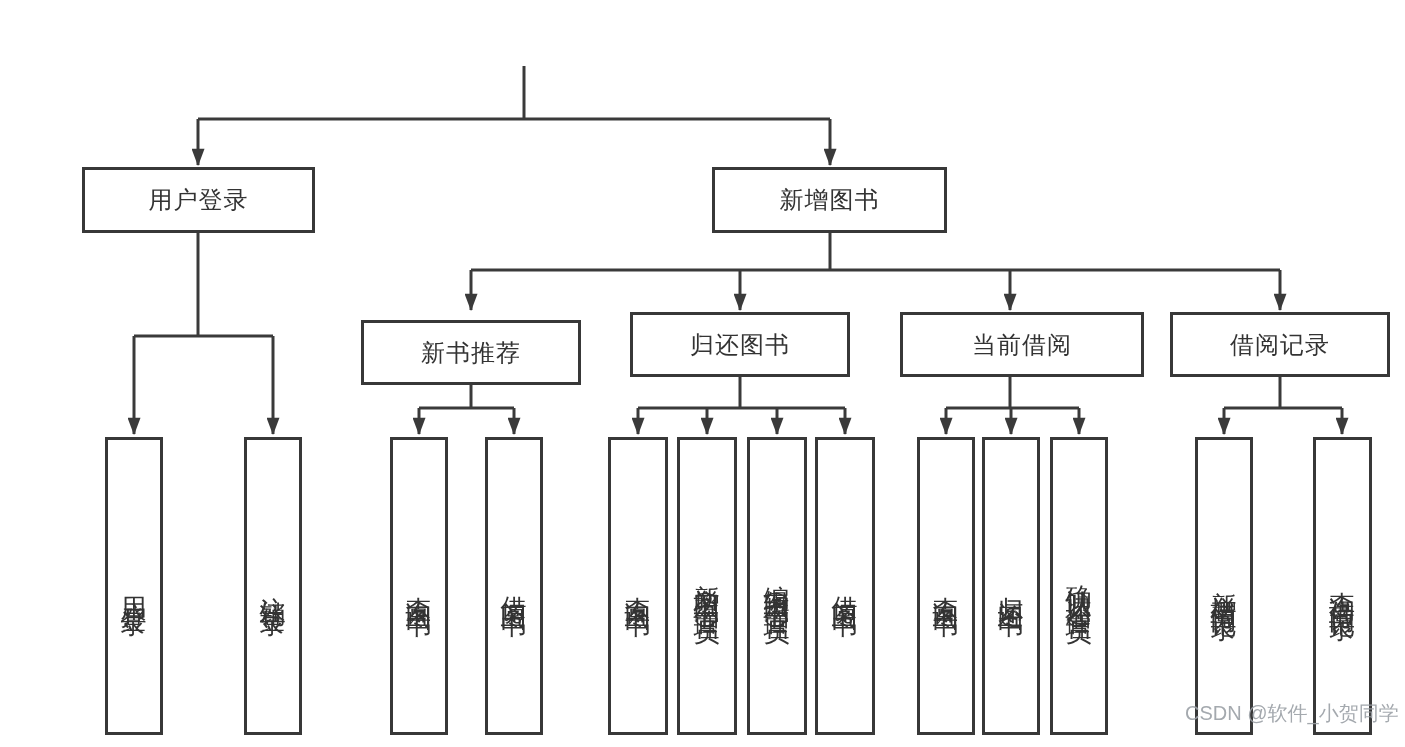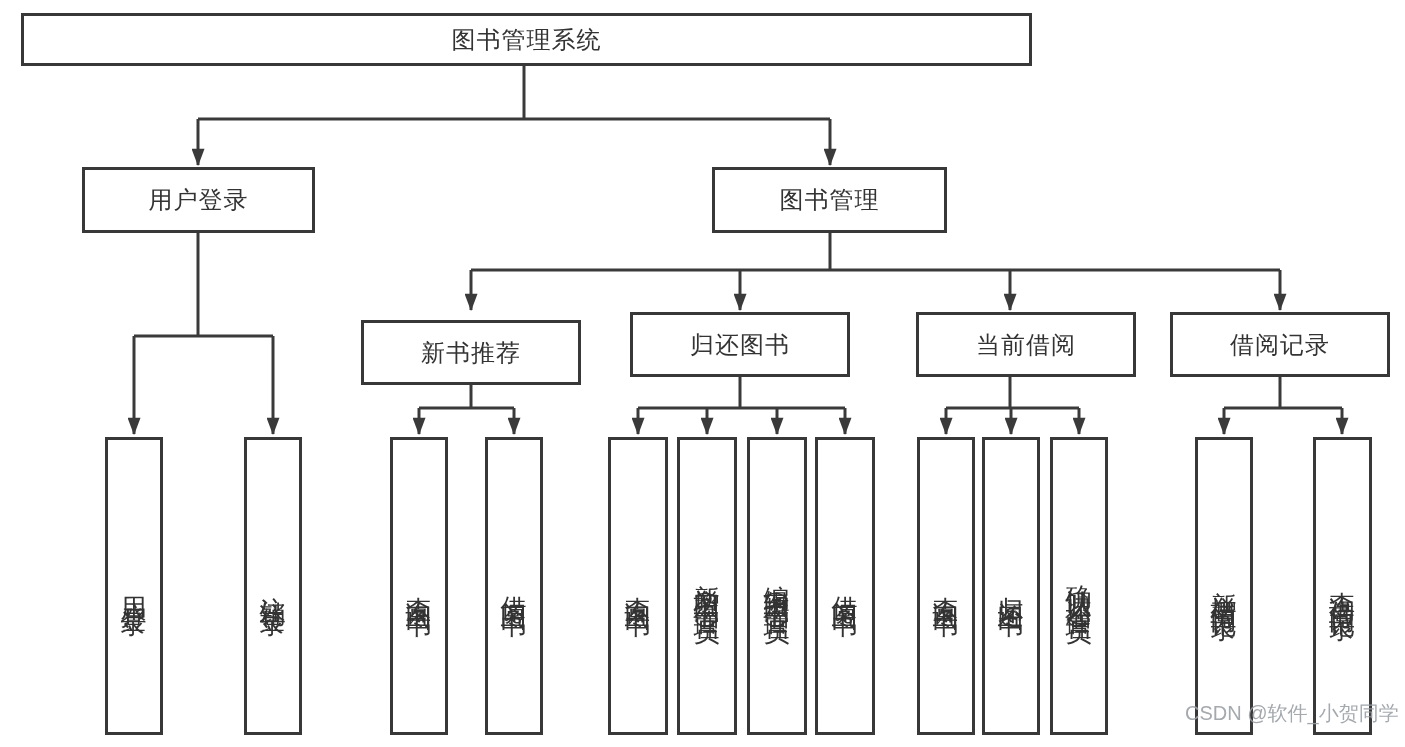--- a/index.html
+++ b/index.html
@@ -107,28 +107,27 @@
     <path class="ar" d="M946,408 V434"></path>
     <path class="ar" d="M1011,408 V434"></path>
     <path class="ar" d="M1079,408 V434"></path>
 
     <path class="ln" d="M1280,377 V408"></path>
     <path class="ln" d="M1224,408 H1342"></path>
     <path class="ar" d="M1224,408 V434"></path>
     <path class="ar" d="M1342,408 V434"></path>
   </svg>
 
-  <div class="node" style="left:21px; top:13px; width:1011px; height:53px;">图书管理系统</div>
 
   <div class="node" style="left:82px; top:167px; width:233px; height:66px;">用户登录</div>
-  <div class="node" style="left:712px; top:167px; width:235px; height:66px;">图书管理</div>
+  <div class="node" style="left:712px; top:167px; width:235px; height:66px;">新增图书</div>
 
   <div class="node" style="left:361px; top:320px; width:220px; height:65px;">新书推荐</div>
   <div class="node" style="left:630px; top:312px; width:220px; height:65px;">归还图书</div>
-  <div class="node" style="left:900px; top:312px; width:220px; height:65px;margin-left:16px;">当前借阅</div>
+  <div class="node" style="left:900px; top:312px; width:244px; height:65px;">当前借阅</div>
   <div class="node" style="left:1170px; top:312px; width:220px; height:65px;">借阅记录</div>
 
   <div class="leaf" style="left:105px; top:437px; width:58px; height:298px;">
     <span>用户登录</span>
   </div>
   <div class="leaf" style="left:244px; top:437px; width:58px; height:298px;">
     <span>注销登录</span>
   </div>
 
   <div class="leaf" style="left:390px; top:437px; width:58px; height:298px;">

